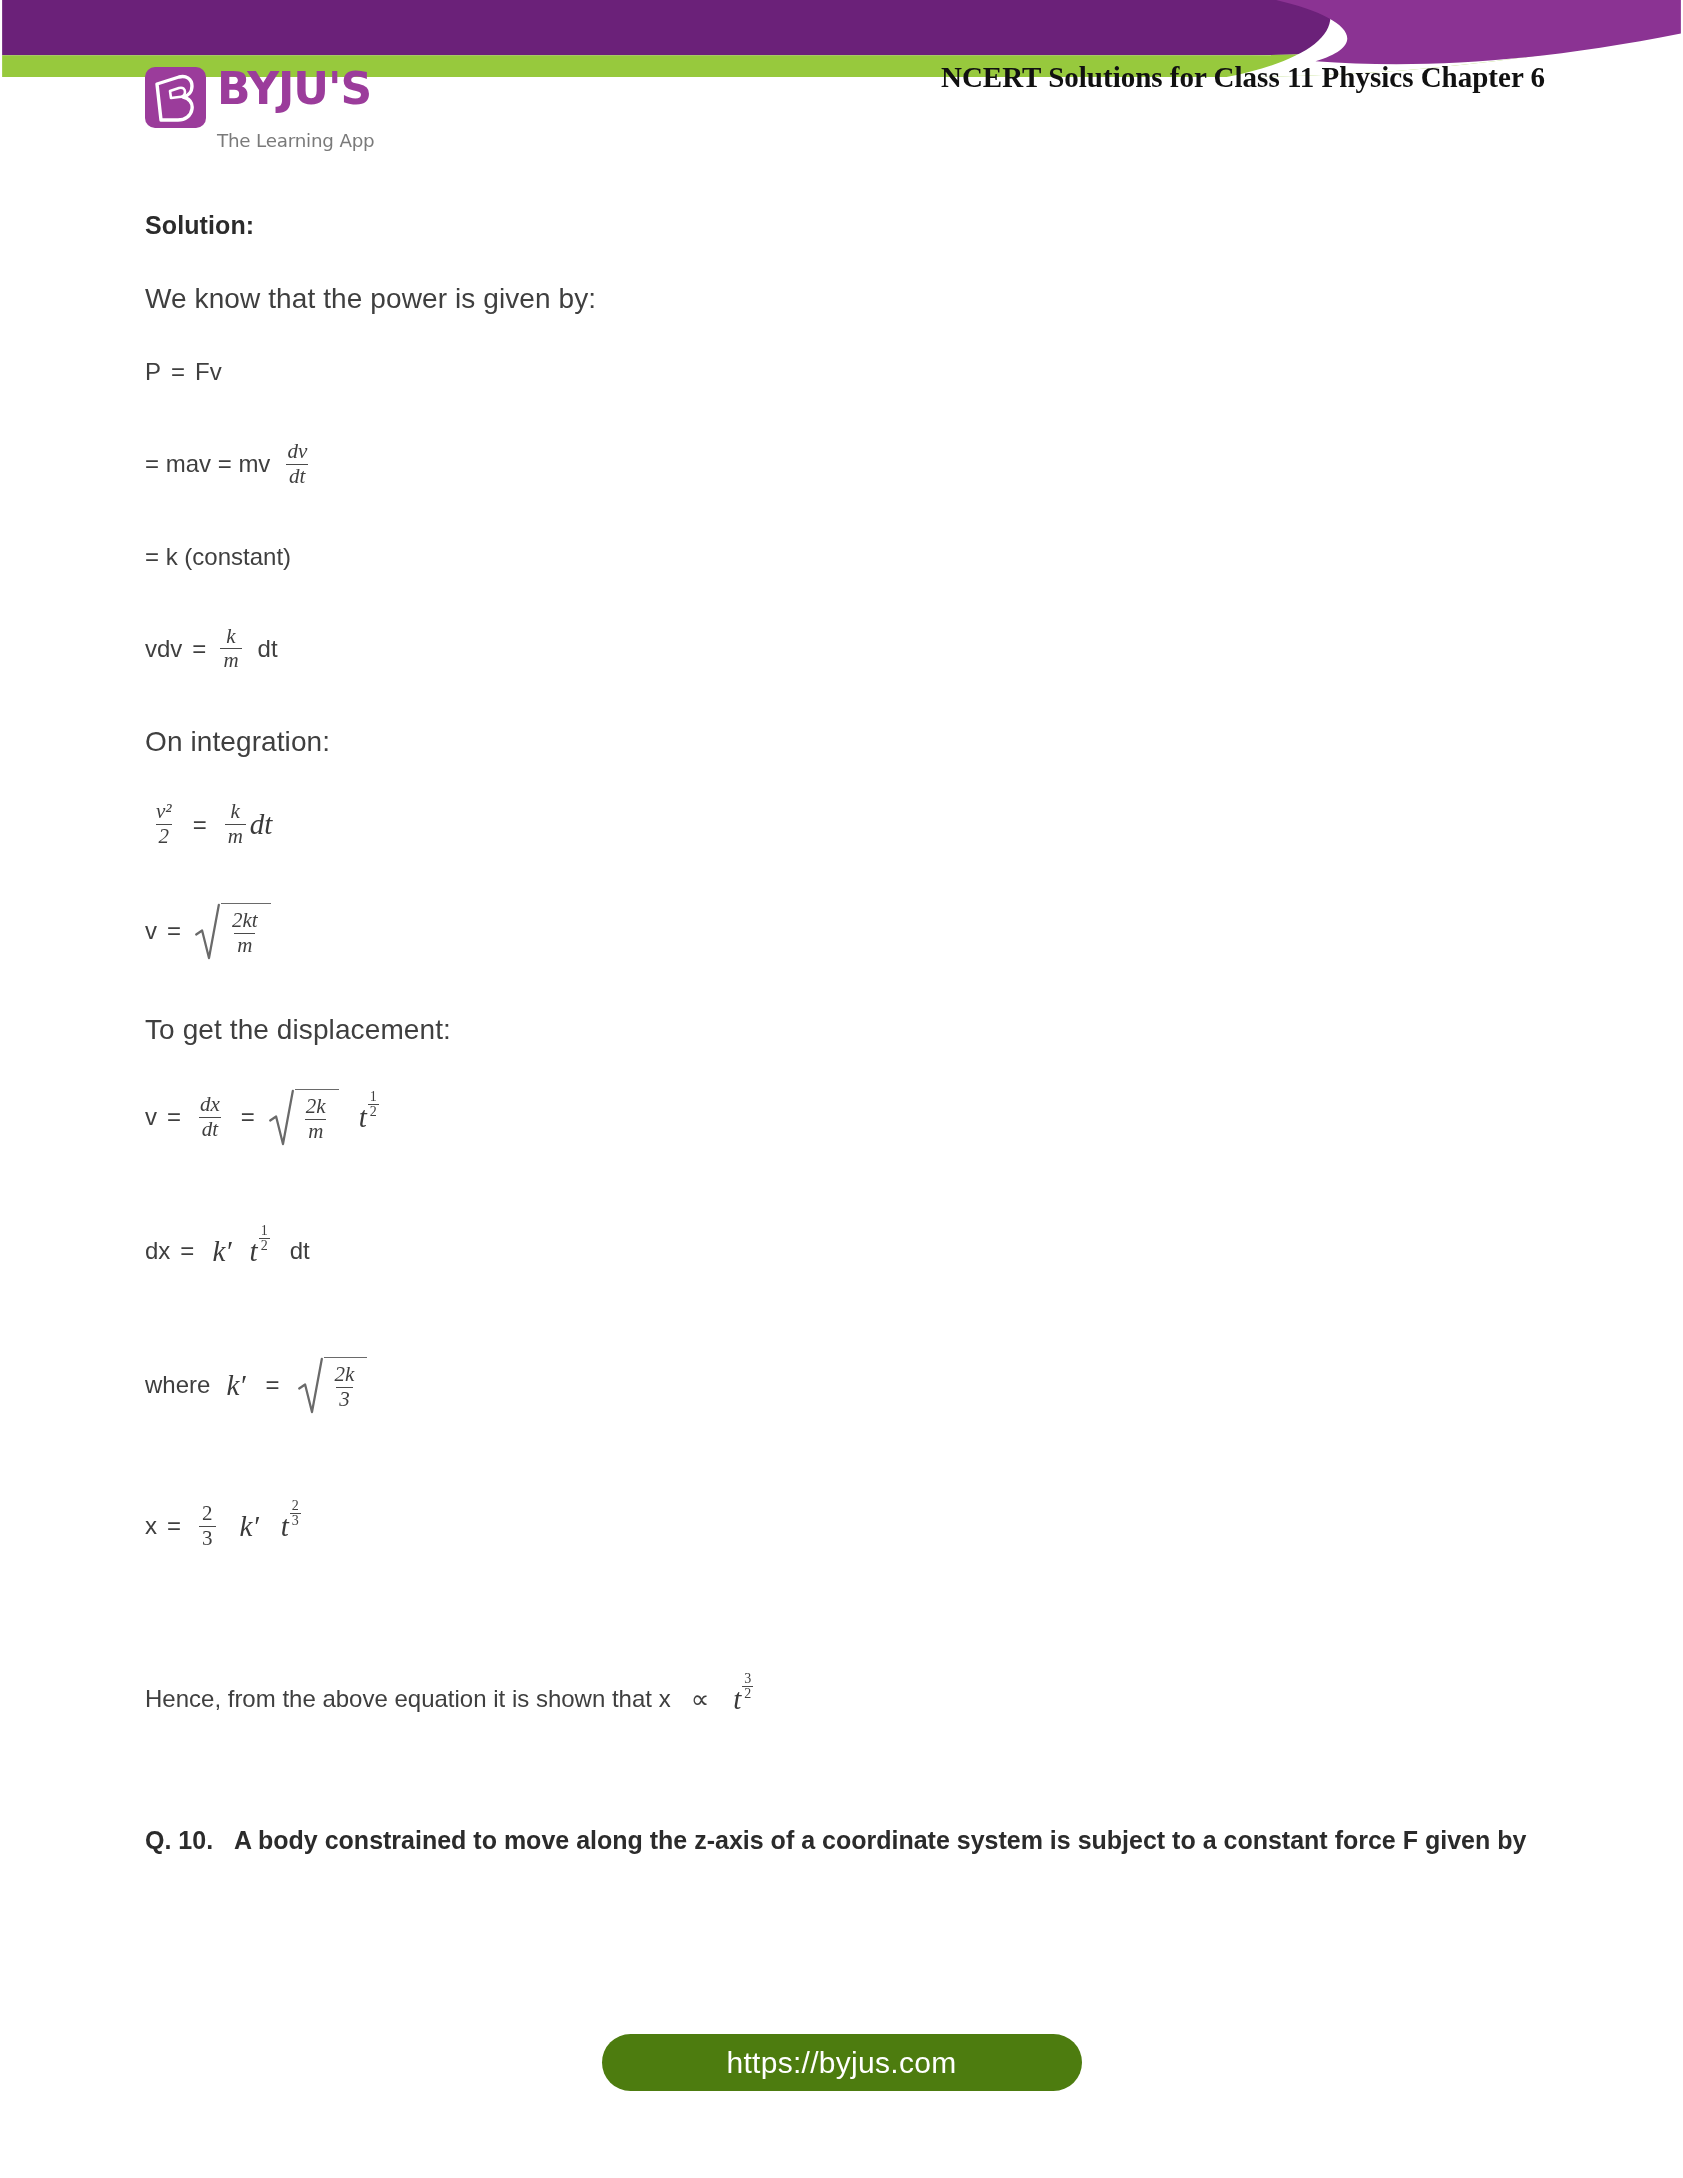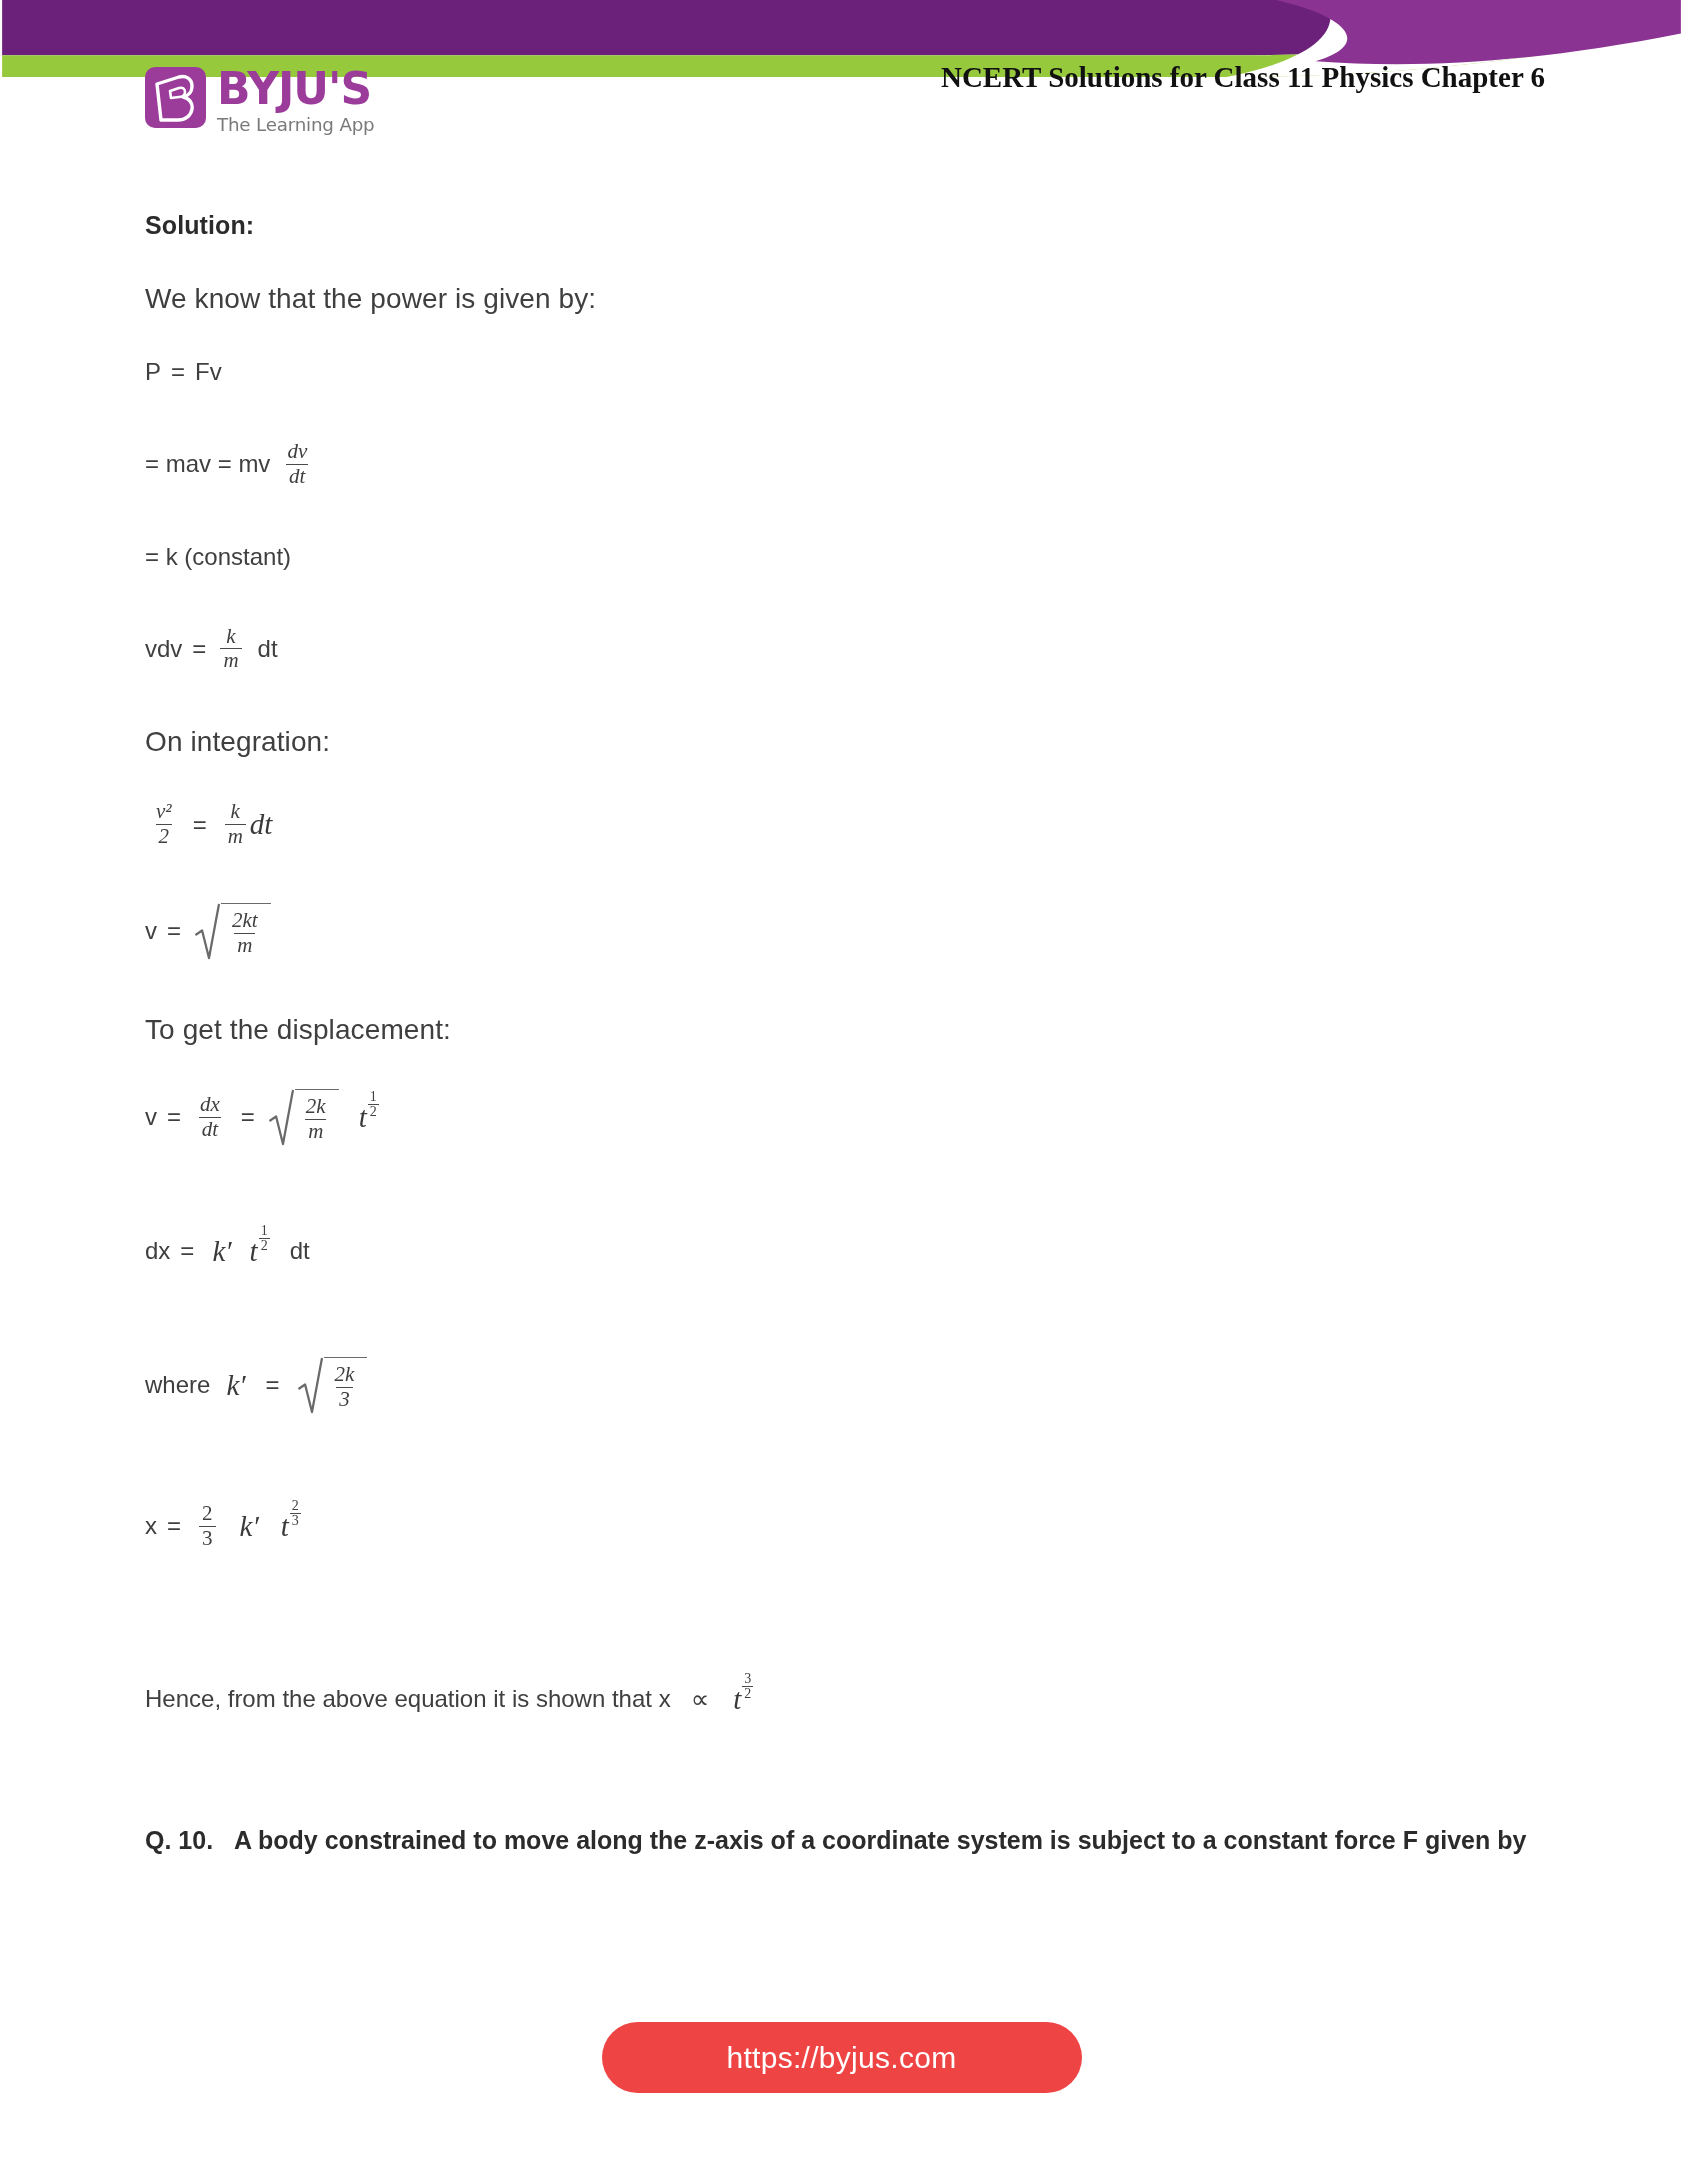--- a/index.html
+++ b/index.html
@@ -64,21 +64,21 @@
     font-size: 44px;
     line-height: 44px;
     letter-spacing: -1px;
     color: #9B3C9B;
   }
   .logo-tagline {
     font-family: "DejaVu Sans", sans-serif;
     font-size: 18.3px;
     line-height: 20px;
     color: #7a7a7a;
-    margin-top: 4px;
+    margin-top: 20px;
     letter-spacing: -0.2px;
   }
   .doc-title {
     position: absolute;
     right: 40px;
     top: 0px;
     width: 990px;
     text-align: right;
     font-family: "Liberation Serif", "DejaVu Serif", serif;
     font-weight: bold;
@@ -189,27 +189,28 @@
   
   .footer {
     position: absolute;
     left: 0;
     top: 2022px;
     width: 1683px;
     display: flex;
     justify-content: center;
   }
   .footer-pill {
-    background: #ef4444;
+    background: #4d7c0f;
     border-radius: 40px;
     width: 480px;
-    height: 71px;
+    height: 57px;
     display: flex;
     align-items: center;
     justify-content: center;
+    margin-top: 12px;
   }
   .footer-pill span {
     color: #ffffff;
     font-size: 30px;
     font-family: "Liberation Sans", sans-serif;
     letter-spacing: 0.3px;
   }
 </style>
 </head>
 <body>

